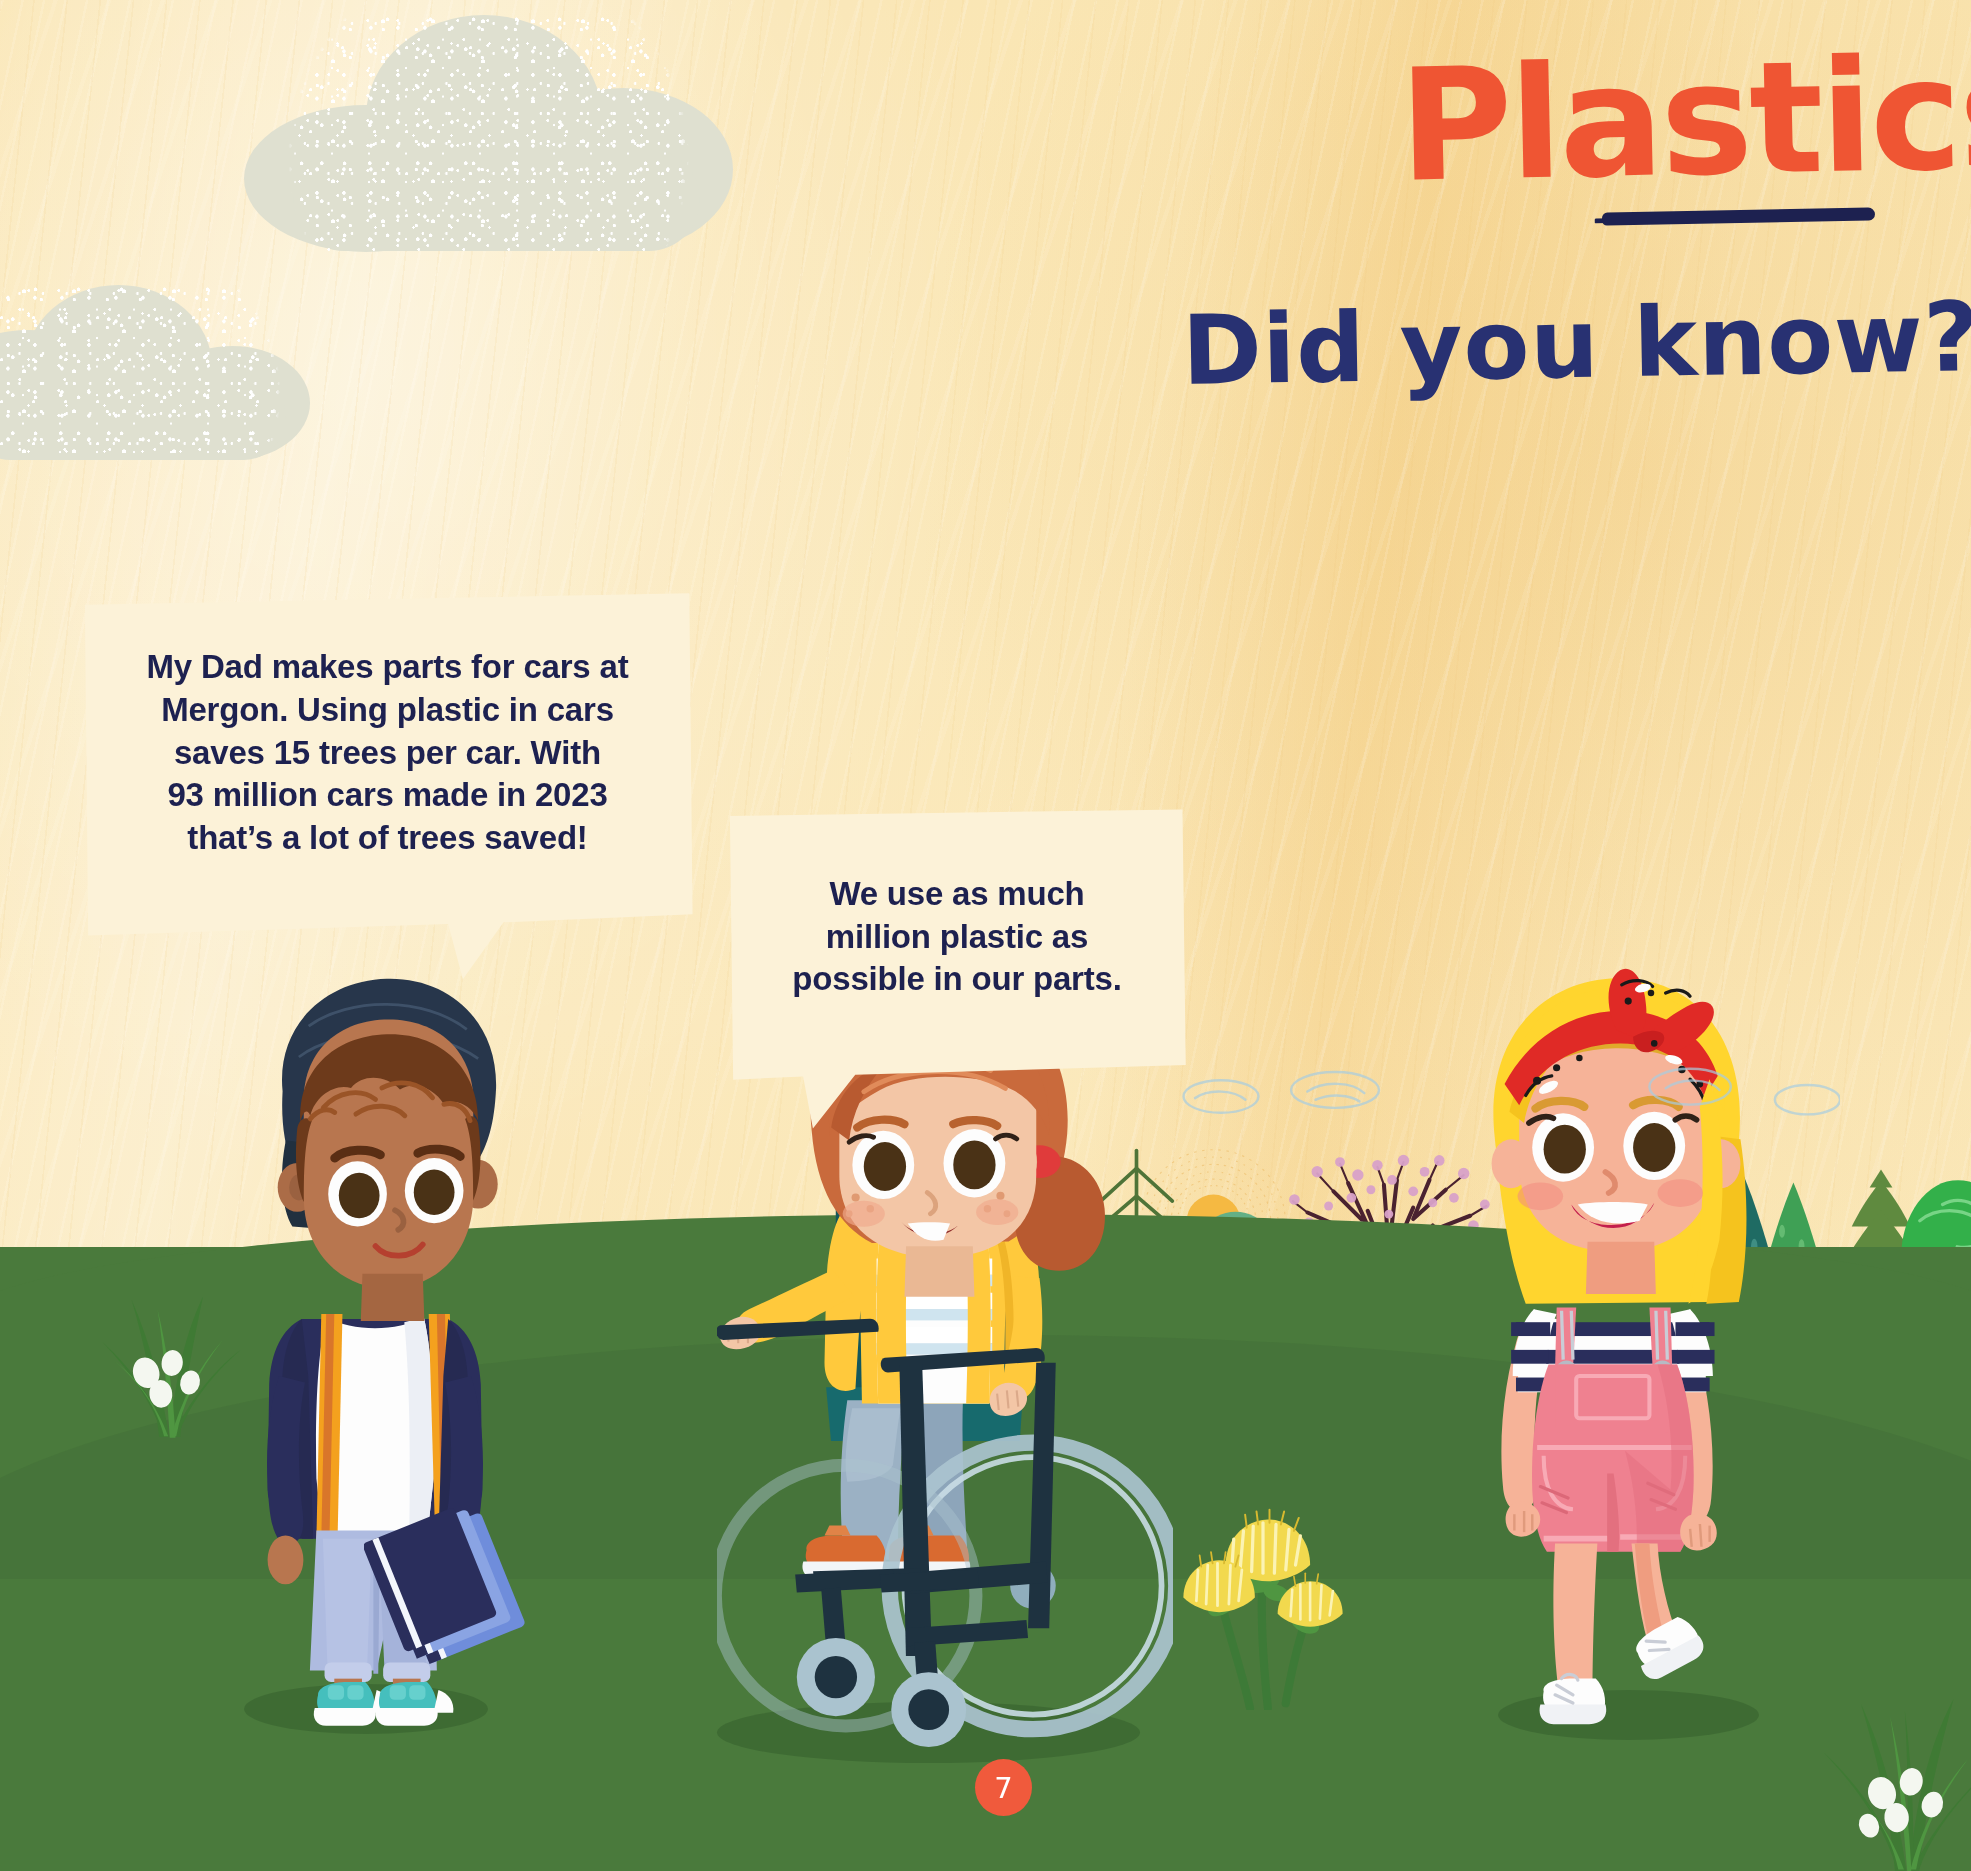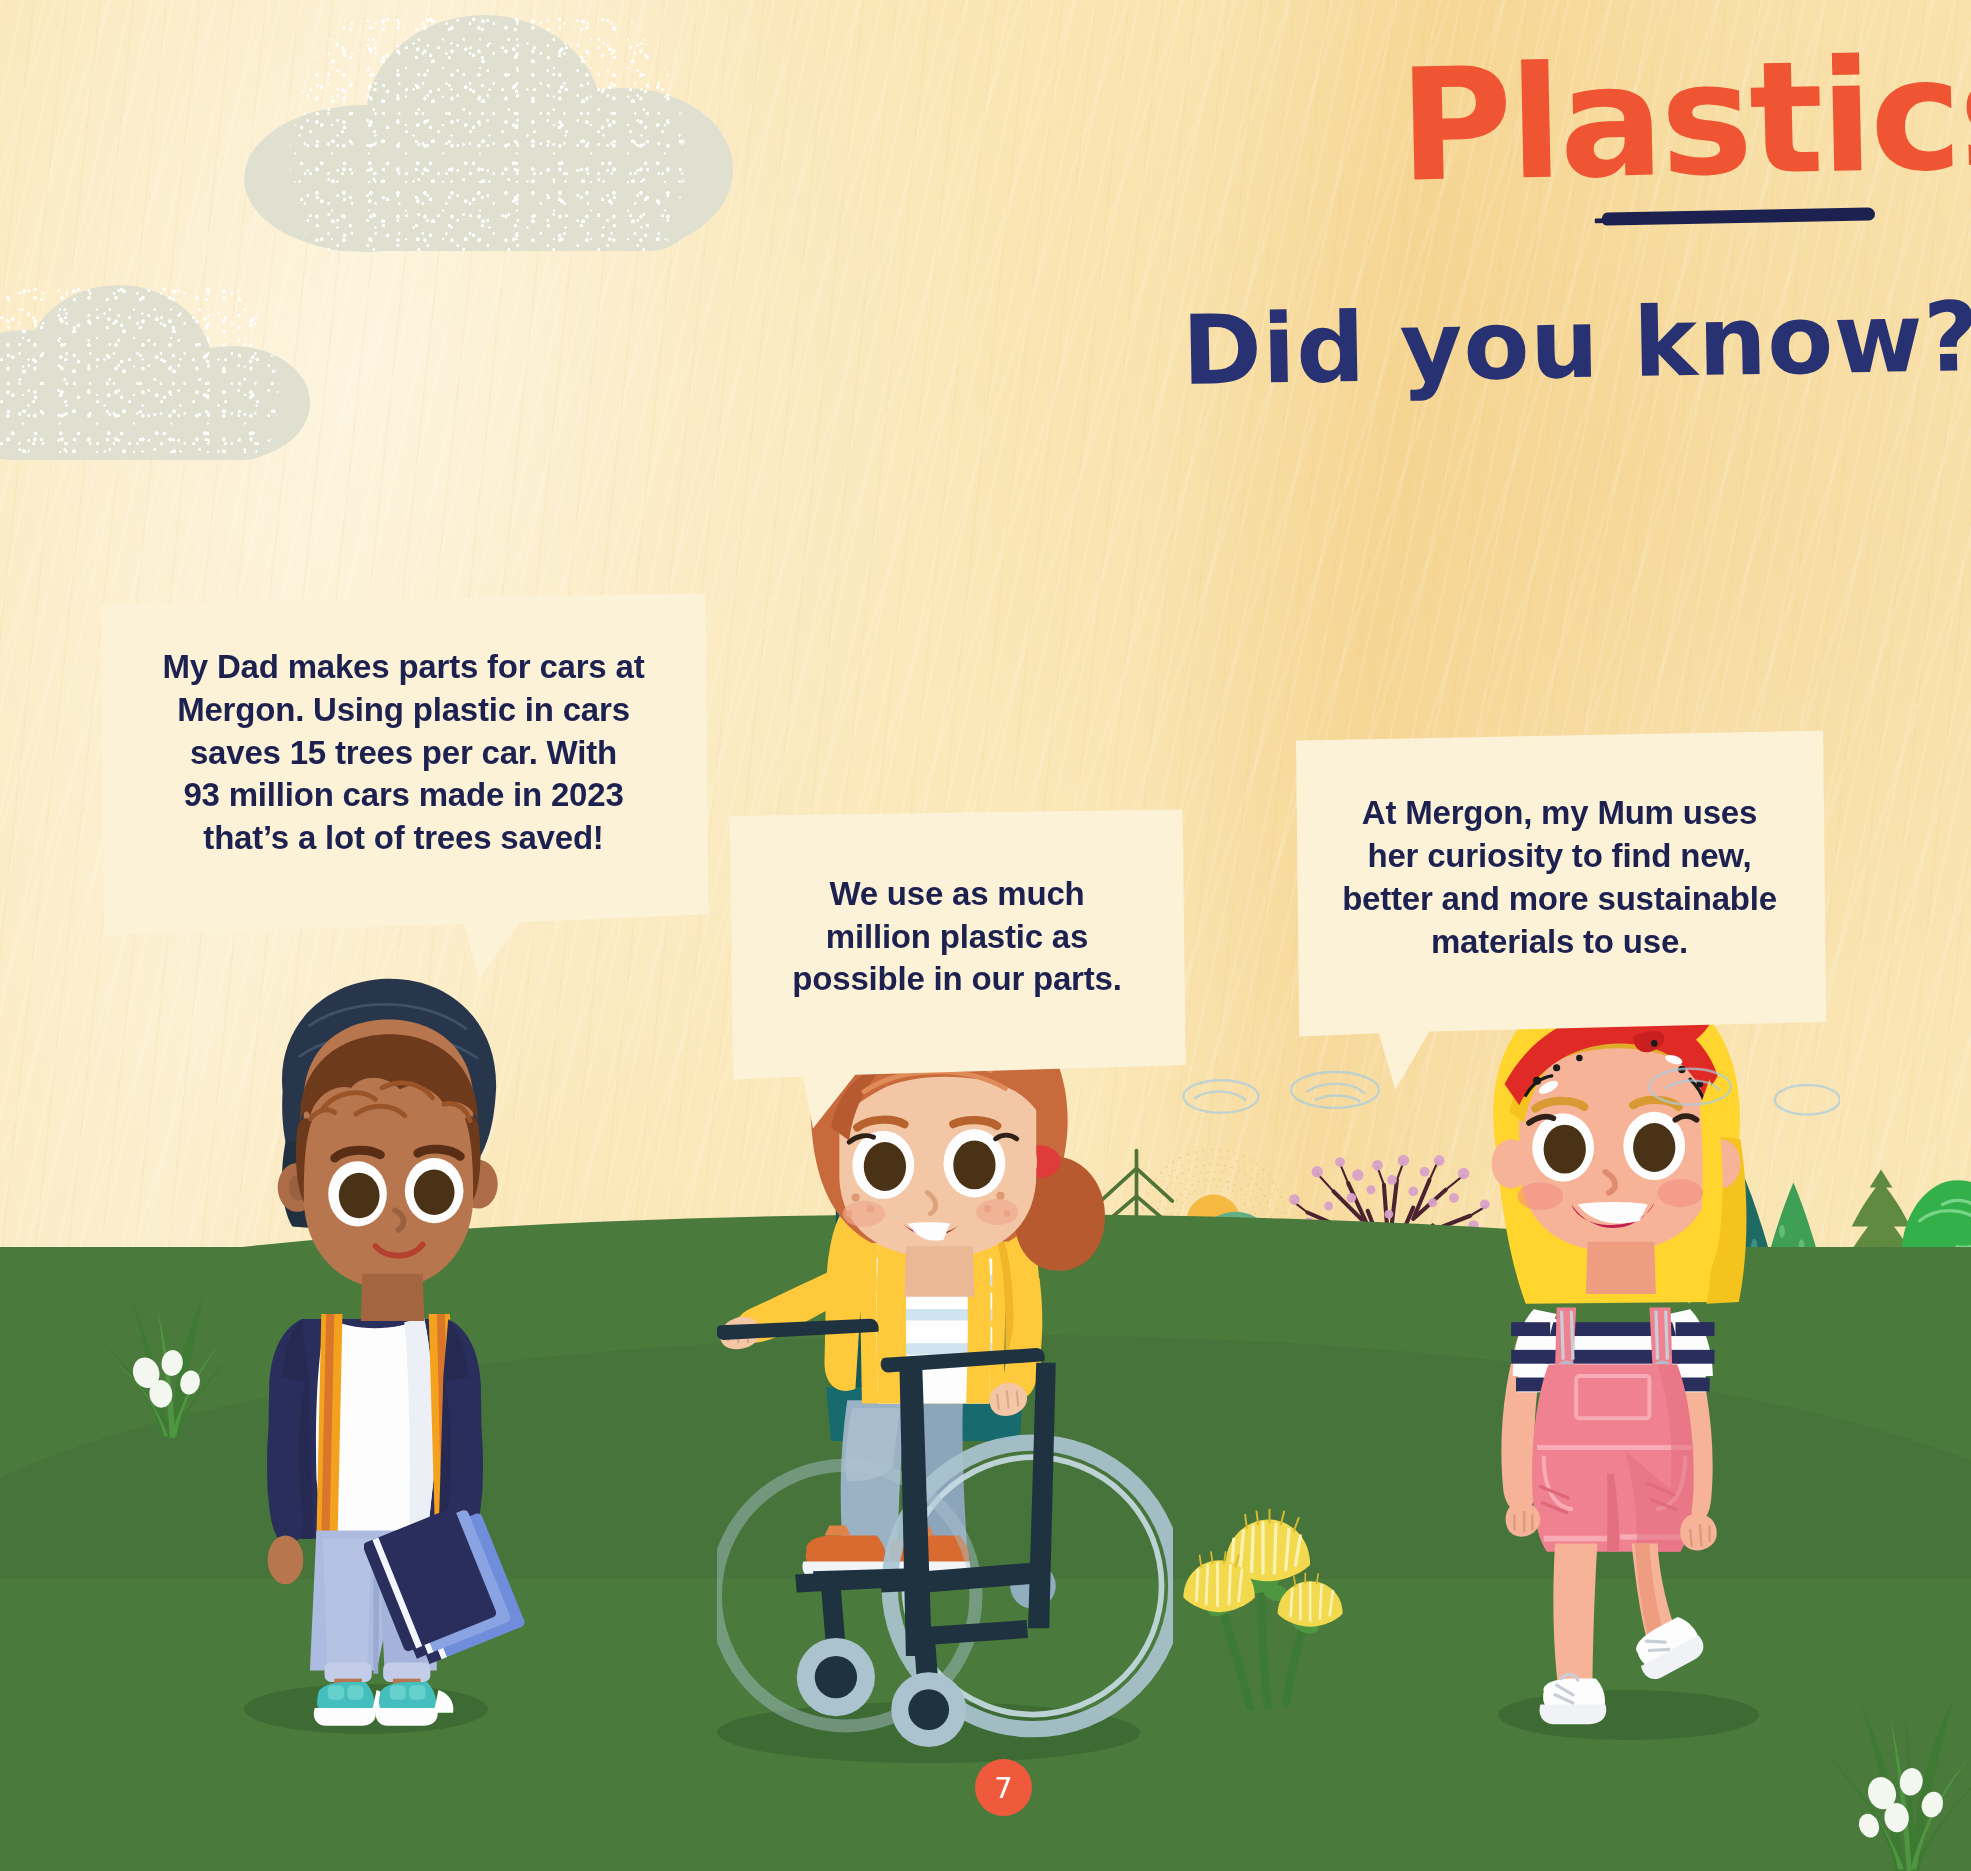--- a/index.html
+++ b/index.html
@@ -898,21 +898,21 @@
       <path d="M38 54 C56 42 86 44 100 56"></path>
       <ellipse cx="210" cy="44" rx="54" ry="22"></ellipse>
       <path d="M176 46 C196 32 232 34 246 48"></path>
       <path d="M186 56 C206 48 228 50 240 58"></path>
       <ellipse cx="646" cy="40" rx="50" ry="22"></ellipse>
       <path d="M616 42 C636 28 670 30 682 44"></path>
       <ellipse cx="790" cy="56" rx="40" ry="18"></ellipse>
     </g>
   </svg>
 
-  <div style="position:absolute; left:96px; top:590px; width:615px; height:342px;">
+  <div style="position:absolute; left:80px; top:590px; width:615px; height:342px;">
     <svg style="position:absolute; left:0; top:0; width:615px; height:391px;" viewBox="0 0 755 480">
       <path d="M6 18 L748 4 L752 398 L520 408 L470 478 L452 410 L10 424 Z" fill="#fcf2d8"></path>
     </svg>
     <div class="bubble" style="left:0; top:0; width:615px; height:326px; background:transparent;">
       <p>My Dad makes parts for cars at
 Mergon. Using plastic in cars
 saves 15 trees per car. With
 93 million cars made in 2023
 that’s a lot of trees saved!</p>
     </div>
@@ -922,31 +922,20 @@
     <svg style="position:absolute; left:0; top:0; width:464px; height:326px;" viewBox="0 0 570 400">
       <path d="M6 12 L562 4 L566 318 L160 330 L108 396 L96 332 L10 336 Z" fill="#fcf2d8"></path>
     </svg>
     <div class="bubble" style="left:0; top:0; width:464px; height:262px; background:transparent;">
       <p>We use as much
 million plastic as
 possible in our parts.</p>
     </div>
   </div>
 
-  <div style="position:absolute; left:1291px; top:729px; width:537px; height:326px;">
-    <svg style="position:absolute; left:0; top:0; width:537px; height:366px;" viewBox="0 0 660 450">
-      <path d="M6 14 L654 2 L658 360 L170 372 L128 444 L108 374 L10 378 Z" fill="#fcf2d8"></path>
-    </svg>
-    <div class="bubble" style="left:0; top:0; width:537px; height:298px; background:transparent;">
-      <p>At Mergon, my Mum uses
-her curiosity to find new,
-better and more sustainable
-materials to use.</p>
-    </div>
-  </div>
 
   <div class="title-plastics" style="left:1399px; top:28.5px;">Plastics</div>
   <div class="title-rule" style="left:1602px; top:210px; width:273px;"></div>
   <div class="title-didyouknow" style="left:1182px; top:287px;">Did you know?...</div>
 
   <div class="page-badge" style="left:975px; top:1759px;">7</div>
 
 </div>
 
 

